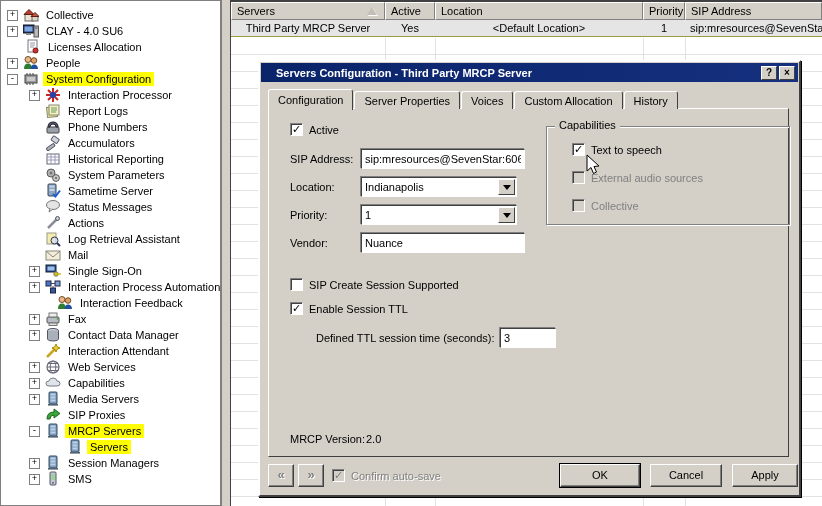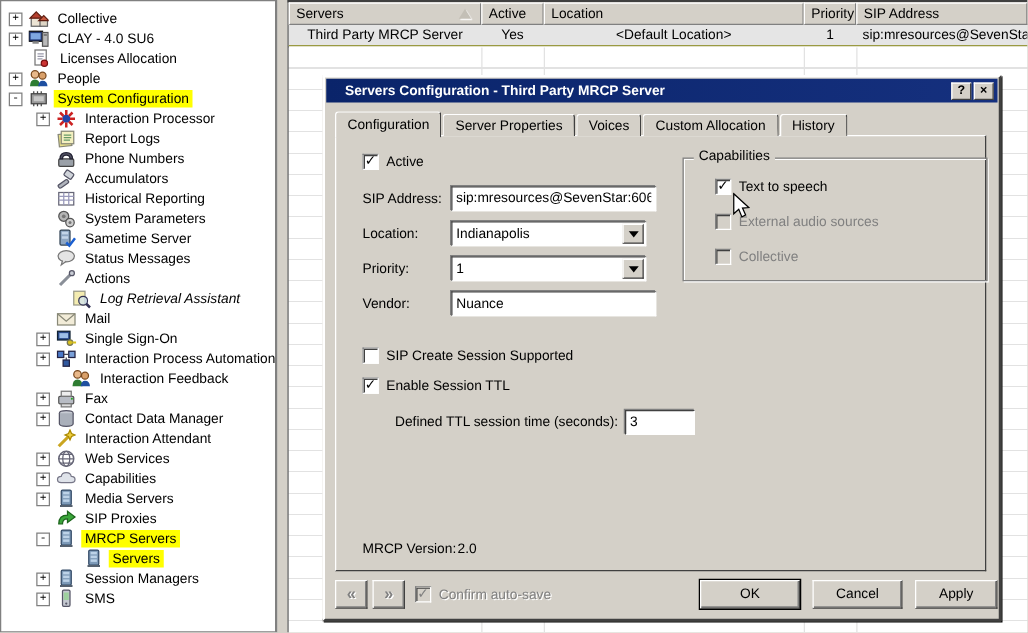--- a/index.html
+++ b/index.html
@@ -318,21 +318,21 @@
     <div class="tree-row" style="padding-left: 28px;">
       <span class="expand-spacer"></span>
       <span class="tree-icon">
         <svg viewBox="0 0 16 16">
           <line x1="3" y1="13" x2="12" y2="4" stroke="#8a8f98" stroke-width="2.5"></line>
           <circle cx="12.5" cy="3.5" r="2" fill="#c8ccd4" stroke="#556"></circle>
         </svg>
       </span>
       <span class="tree-label">Actions</span>
     </div>
-    <div class="tree-row" style="padding-left: 40px; font-style: italic;">
+    <div class="tree-row" style="padding-left: 28px;">
       <span class="expand-spacer"></span>
       <span class="tree-icon">
         <svg viewBox="0 0 16 16">
           <rect x="2" y="2" width="9" height="11" fill="#f4ecb0" stroke="#998"></rect>
           <circle cx="9.5" cy="9.5" r="3.5" fill="#cfe4f4" fill-opacity="0.7" stroke="#335"></circle>
           <line x1="12" y1="12" x2="15" y2="15" stroke="#335" stroke-width="2"></line>
         </svg>
       </span>
       <span class="tree-label">Log Retrieval Assistant</span>
     </div>

